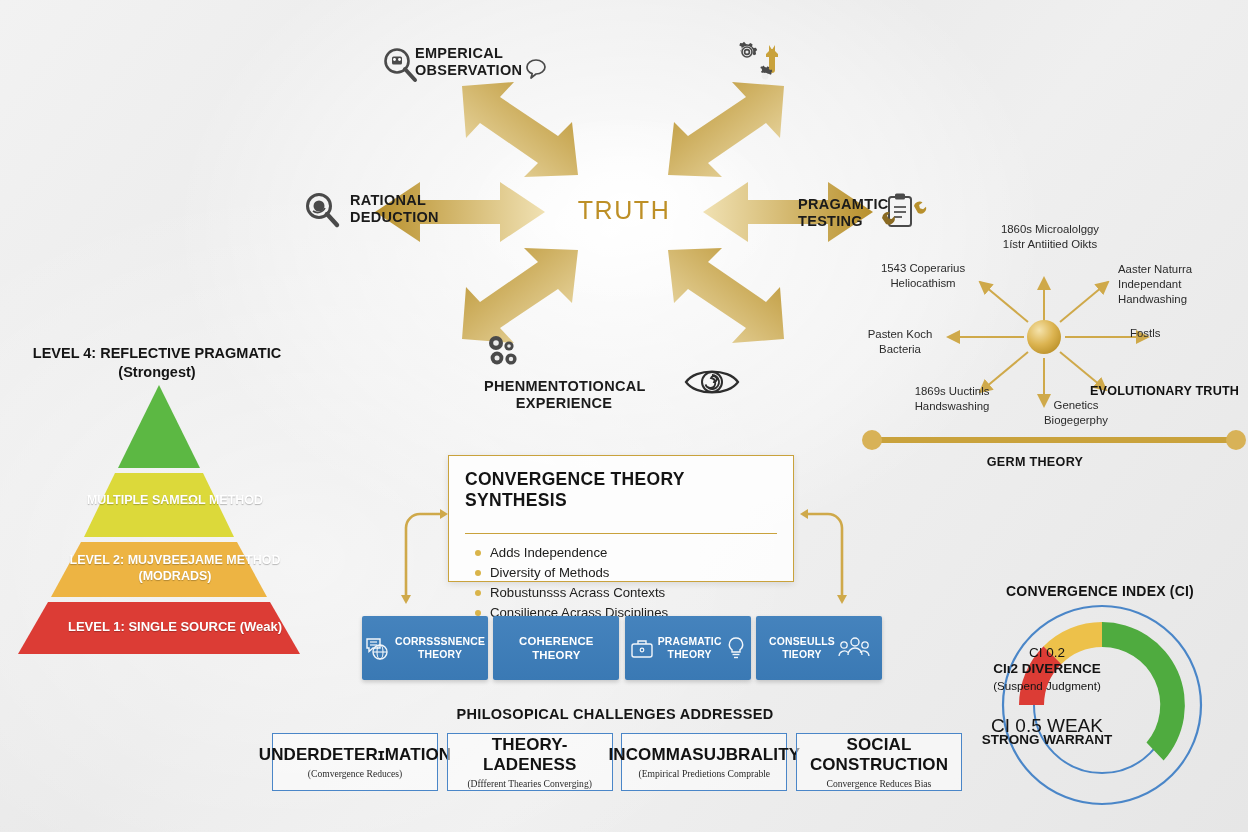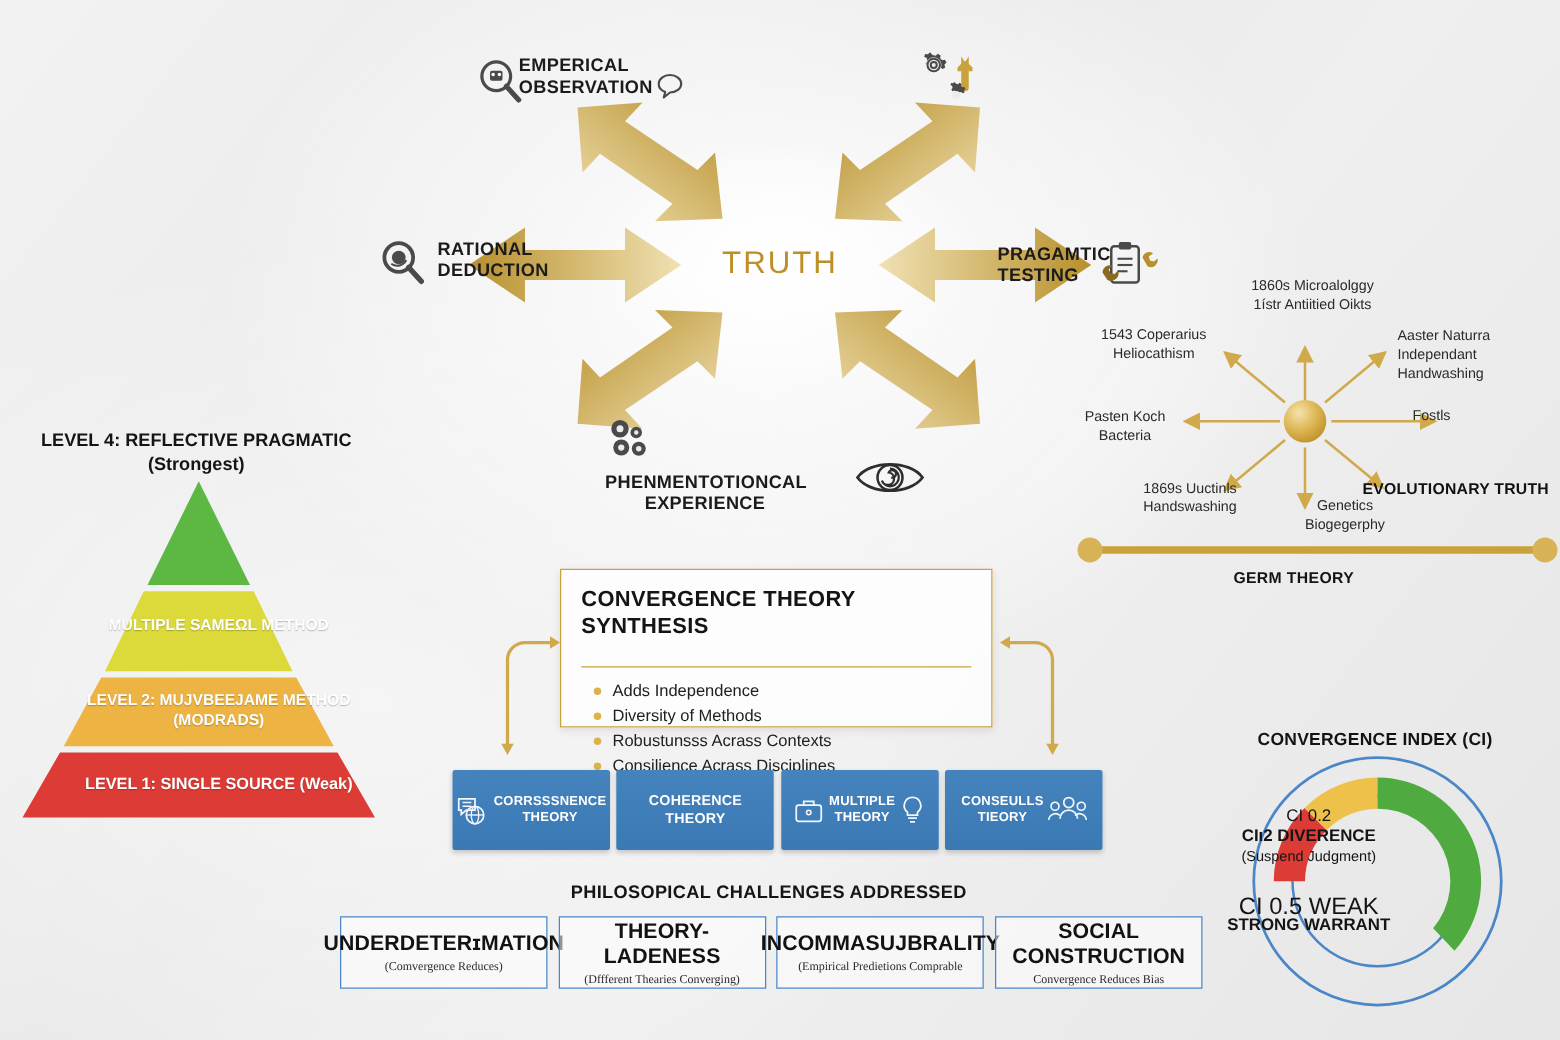--- a/index.html
+++ b/index.html
@@ -307,21 +307,21 @@
         <div>THEORY</div>
       </div>
     </div>
     <div class="card">
       <svg class="card-ico" width="24" height="22">
         <rect x="2" y="7" width="20" height="13" rx="2" fill="none" stroke="#fff" stroke-width="1.4"></rect>
         <path d="M8,7 v-3 h8 v3" fill="none" stroke="#fff" stroke-width="1.4"></path>
         <circle cx="12" cy="13" r="1.8" fill="none" stroke="#fff" stroke-width="1.2"></circle>
       </svg>
       <div class="card-text">
-        <div>MULTIPLE</div>
+        <div>PRAGMATIC</div>
         <div>THEORY</div>
       </div>
       <svg class="card-ico" width="20" height="24">
         <path d="M10,2 a6.5,6.5 0 0 1 4,11.7 v2.3 h-8 v-2.3 A6.5,6.5 0 0 1 10,2 Z" fill="none" stroke="#fff" stroke-width="1.4"></path>
         <line x1="6.5" y1="18.5" x2="13.5" y2="18.5" stroke="#fff" stroke-width="1.4"></line>
         <line x1="8" y1="21.5" x2="12" y2="21.5" stroke="#fff" stroke-width="1.4"></line>
       </svg>
     </div>
     <div class="card">
       <div class="card-text">

